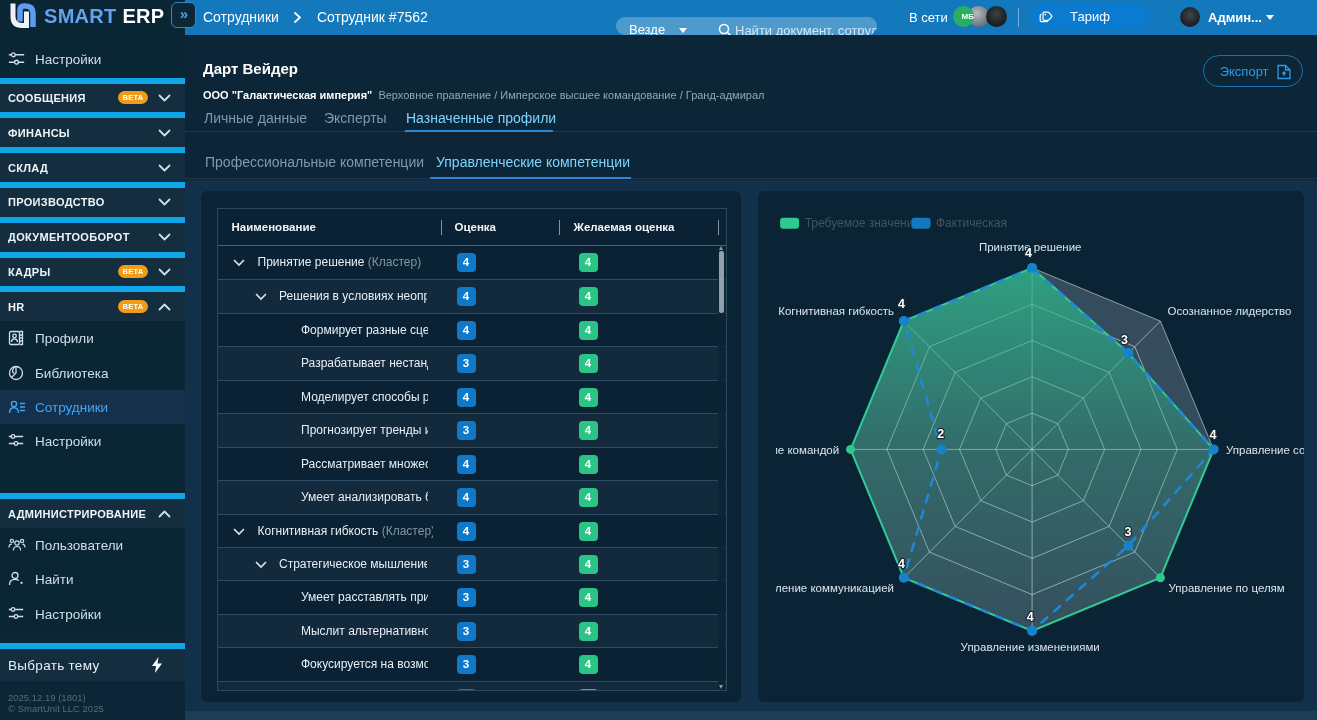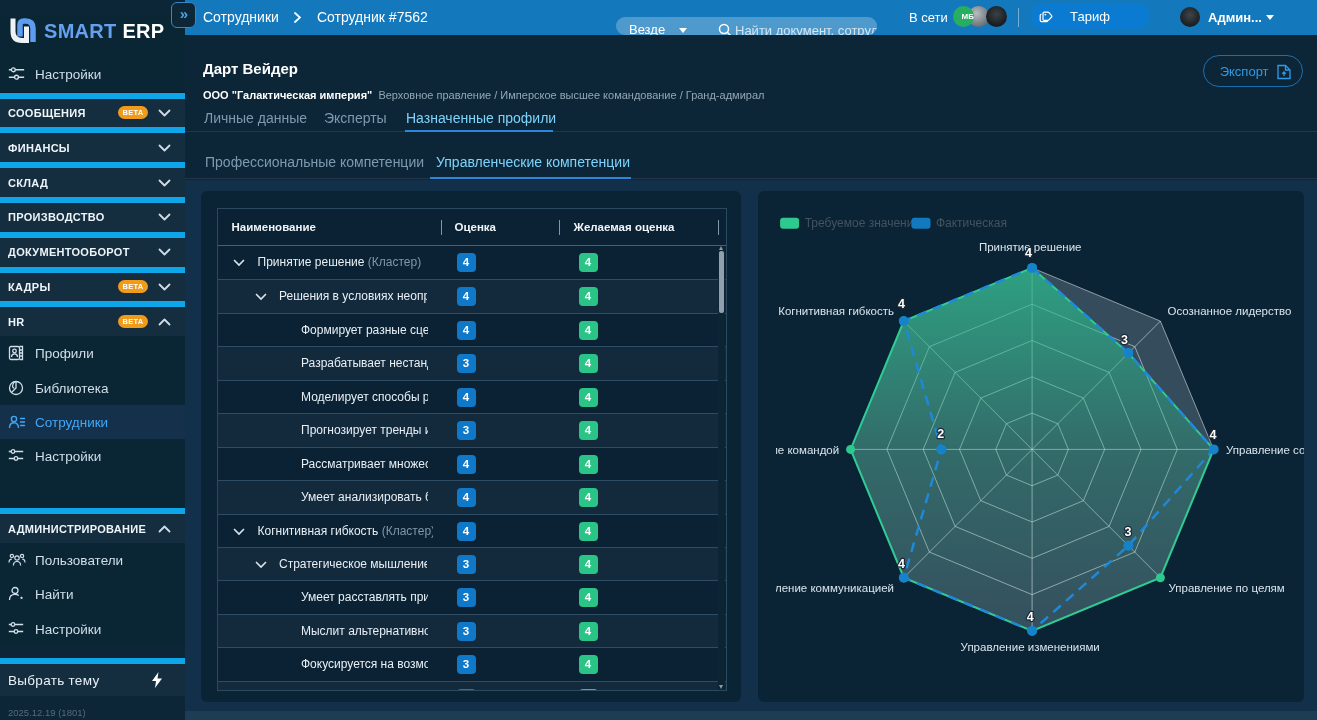--- a/index.html
+++ b/index.html
@@ -1,17 +1,17 @@
 <!DOCTYPE html>
 <html><head><meta charset="utf-8"><style>
 *{margin:0;padding:0;box-sizing:border-box}
 html,body{width:1317px;height:720px;overflow:hidden;background:#0c2637;
 font-family:"Liberation Sans",sans-serif;position:relative}
 
-#sidebar{position:absolute;left:0;top:15px;width:185px;height:524px;background:#0a2534;z-index:5}
+#sidebar{position:absolute;left:0;top:0;width:185px;height:524px;background:#0a2534;z-index:5}
 #logo{position:absolute;left:0;top:0;width:185px;height:35px}
 #logotxt{position:absolute;left:44px;top:5px;font-size:20px;font-weight:bold;letter-spacing:0.3px;color:#66a1ef}
 #logotxt b{color:#fff;font-weight:bold}
 #collapse{position:absolute;left:171px;top:2px;width:25px;height:26px;background:#0d2737;
 border:1.5px solid #3687c8;border-radius:6px;z-index:20;color:#4aa3e8;font-weight:bold;
 font-size:15px;text-align:center;line-height:22px;letter-spacing:-1px}
 .sitem{position:absolute;left:0;width:185px;color:#d2dfe9;font-size:13.5px}
 .sitem .ic{position:absolute;left:8px;top:50%;margin-top:-8px}
 .sitem .lb{position:absolute;left:35px;top:50%;transform:translateY(-50%)}
 .sec{position:absolute;left:0;width:185px;background:#142e40;border-top:6px solid #0ea5e9;

